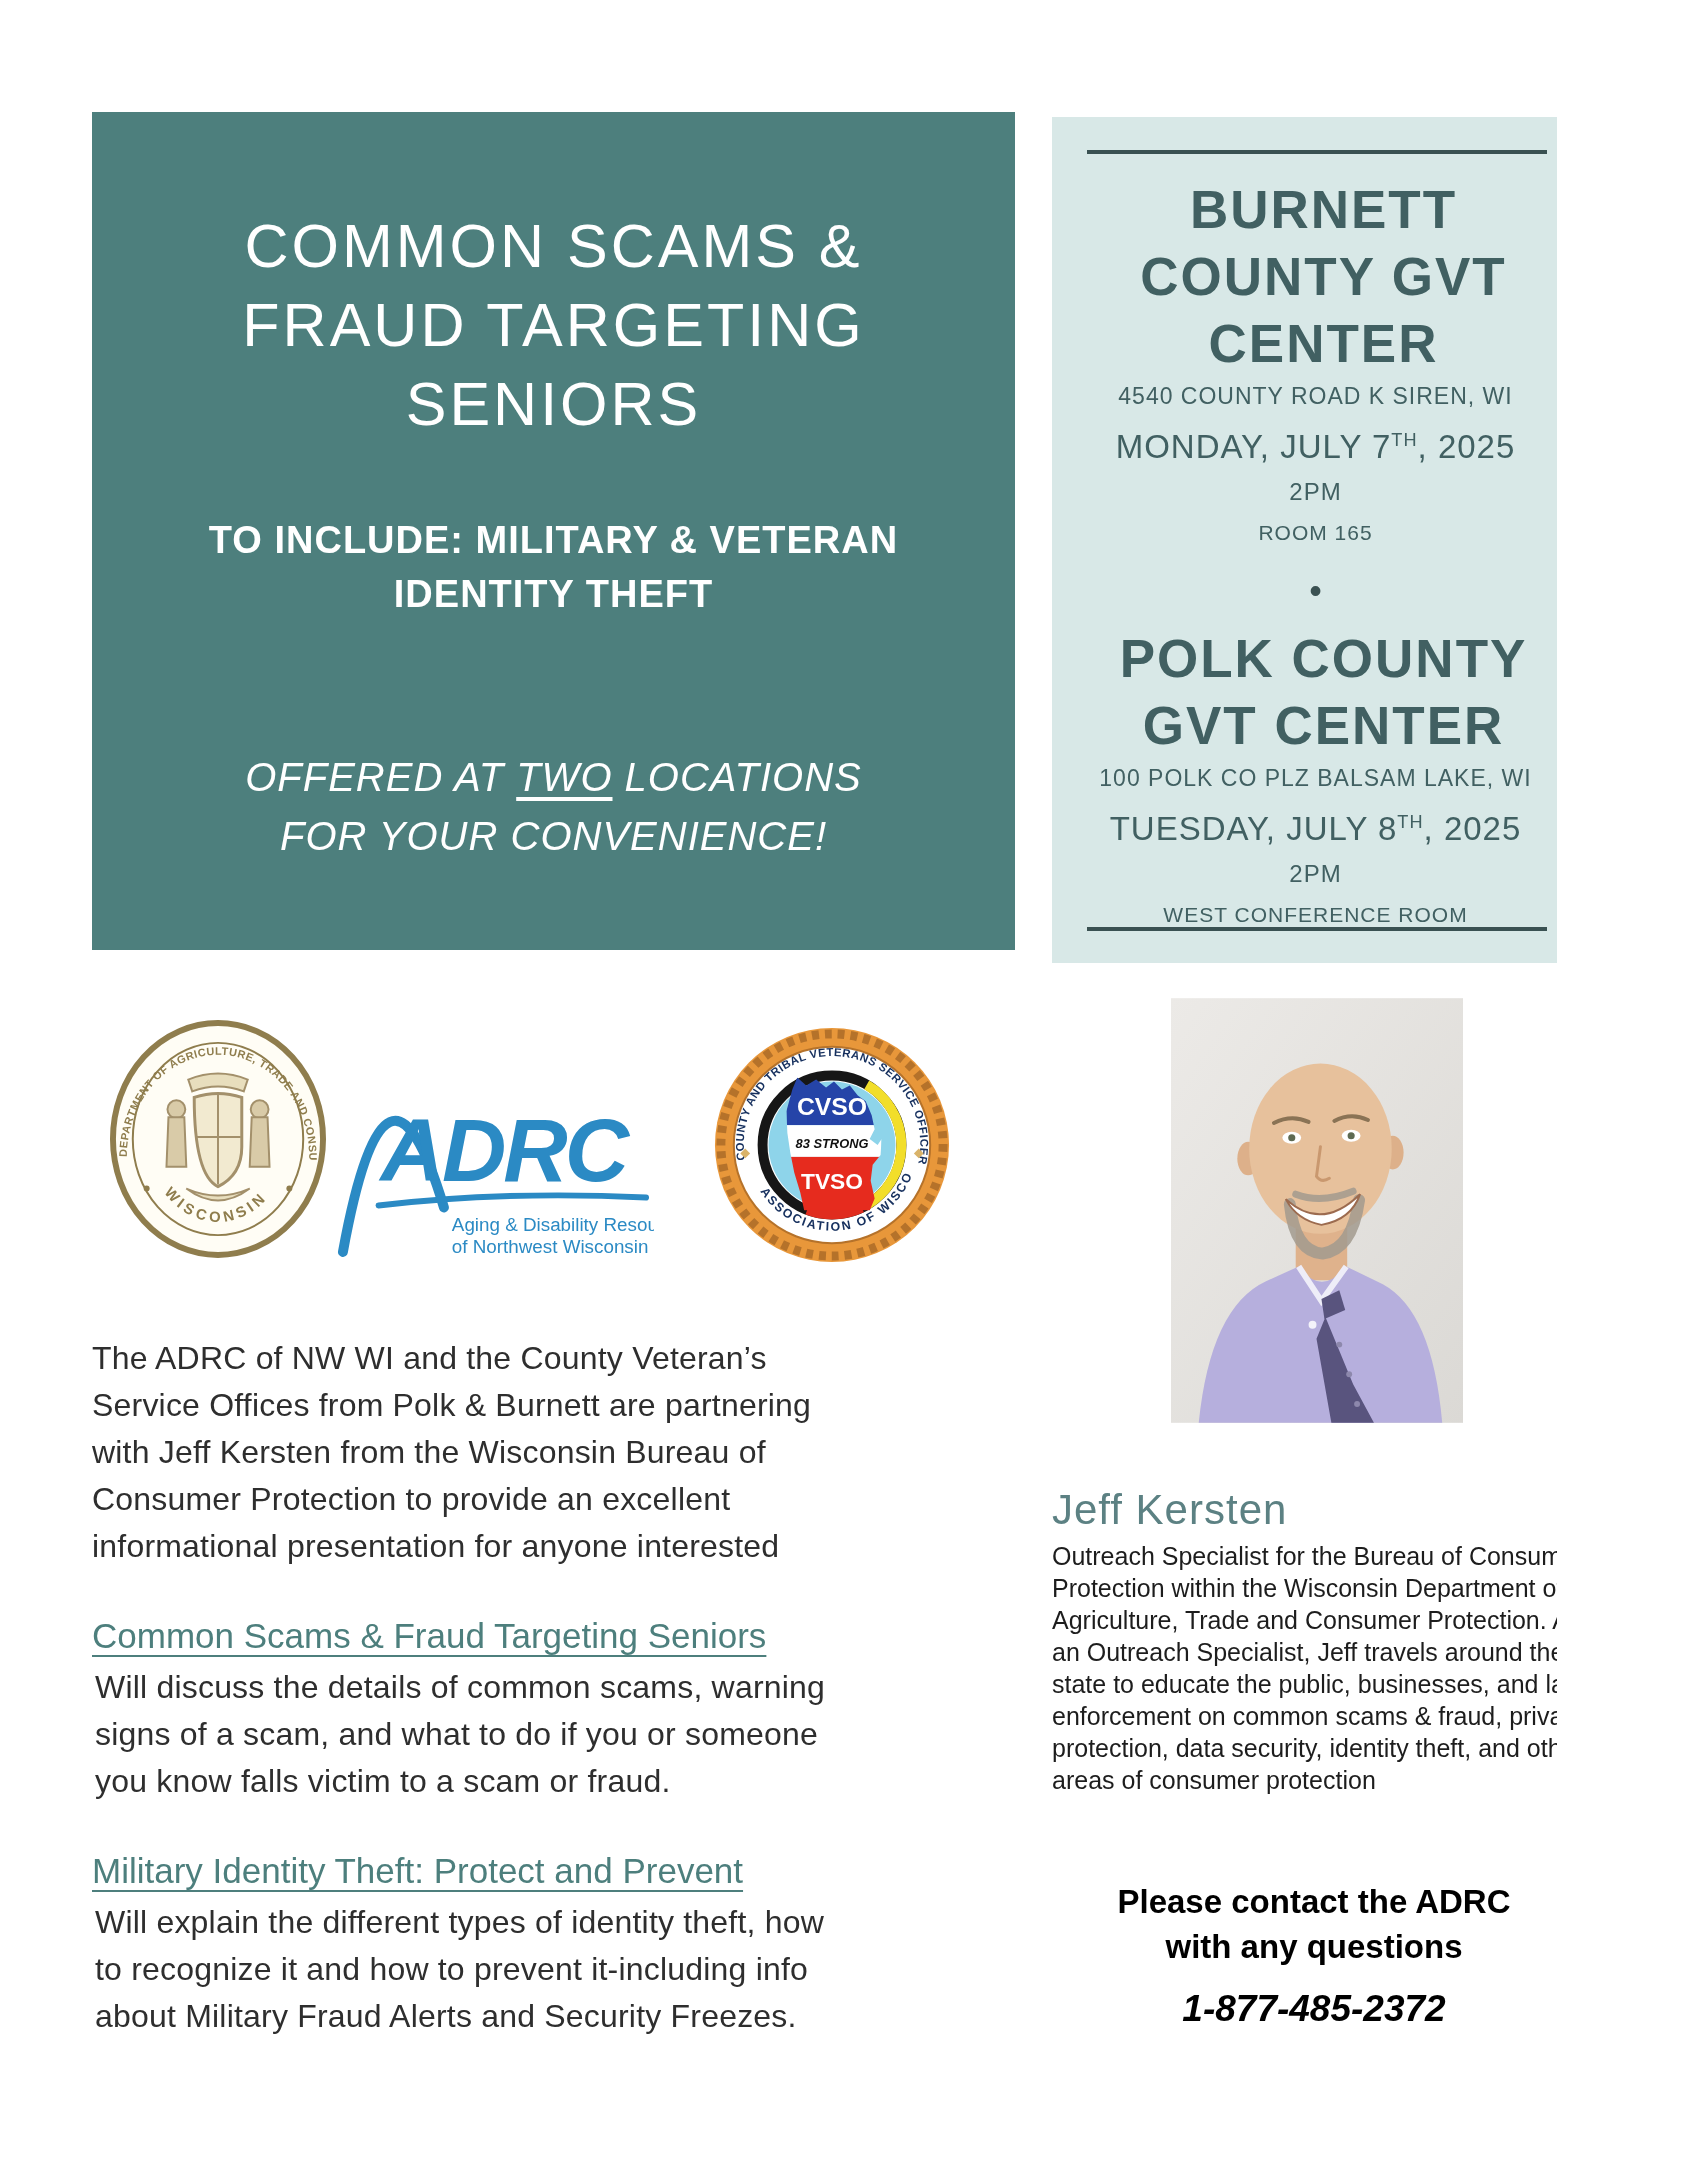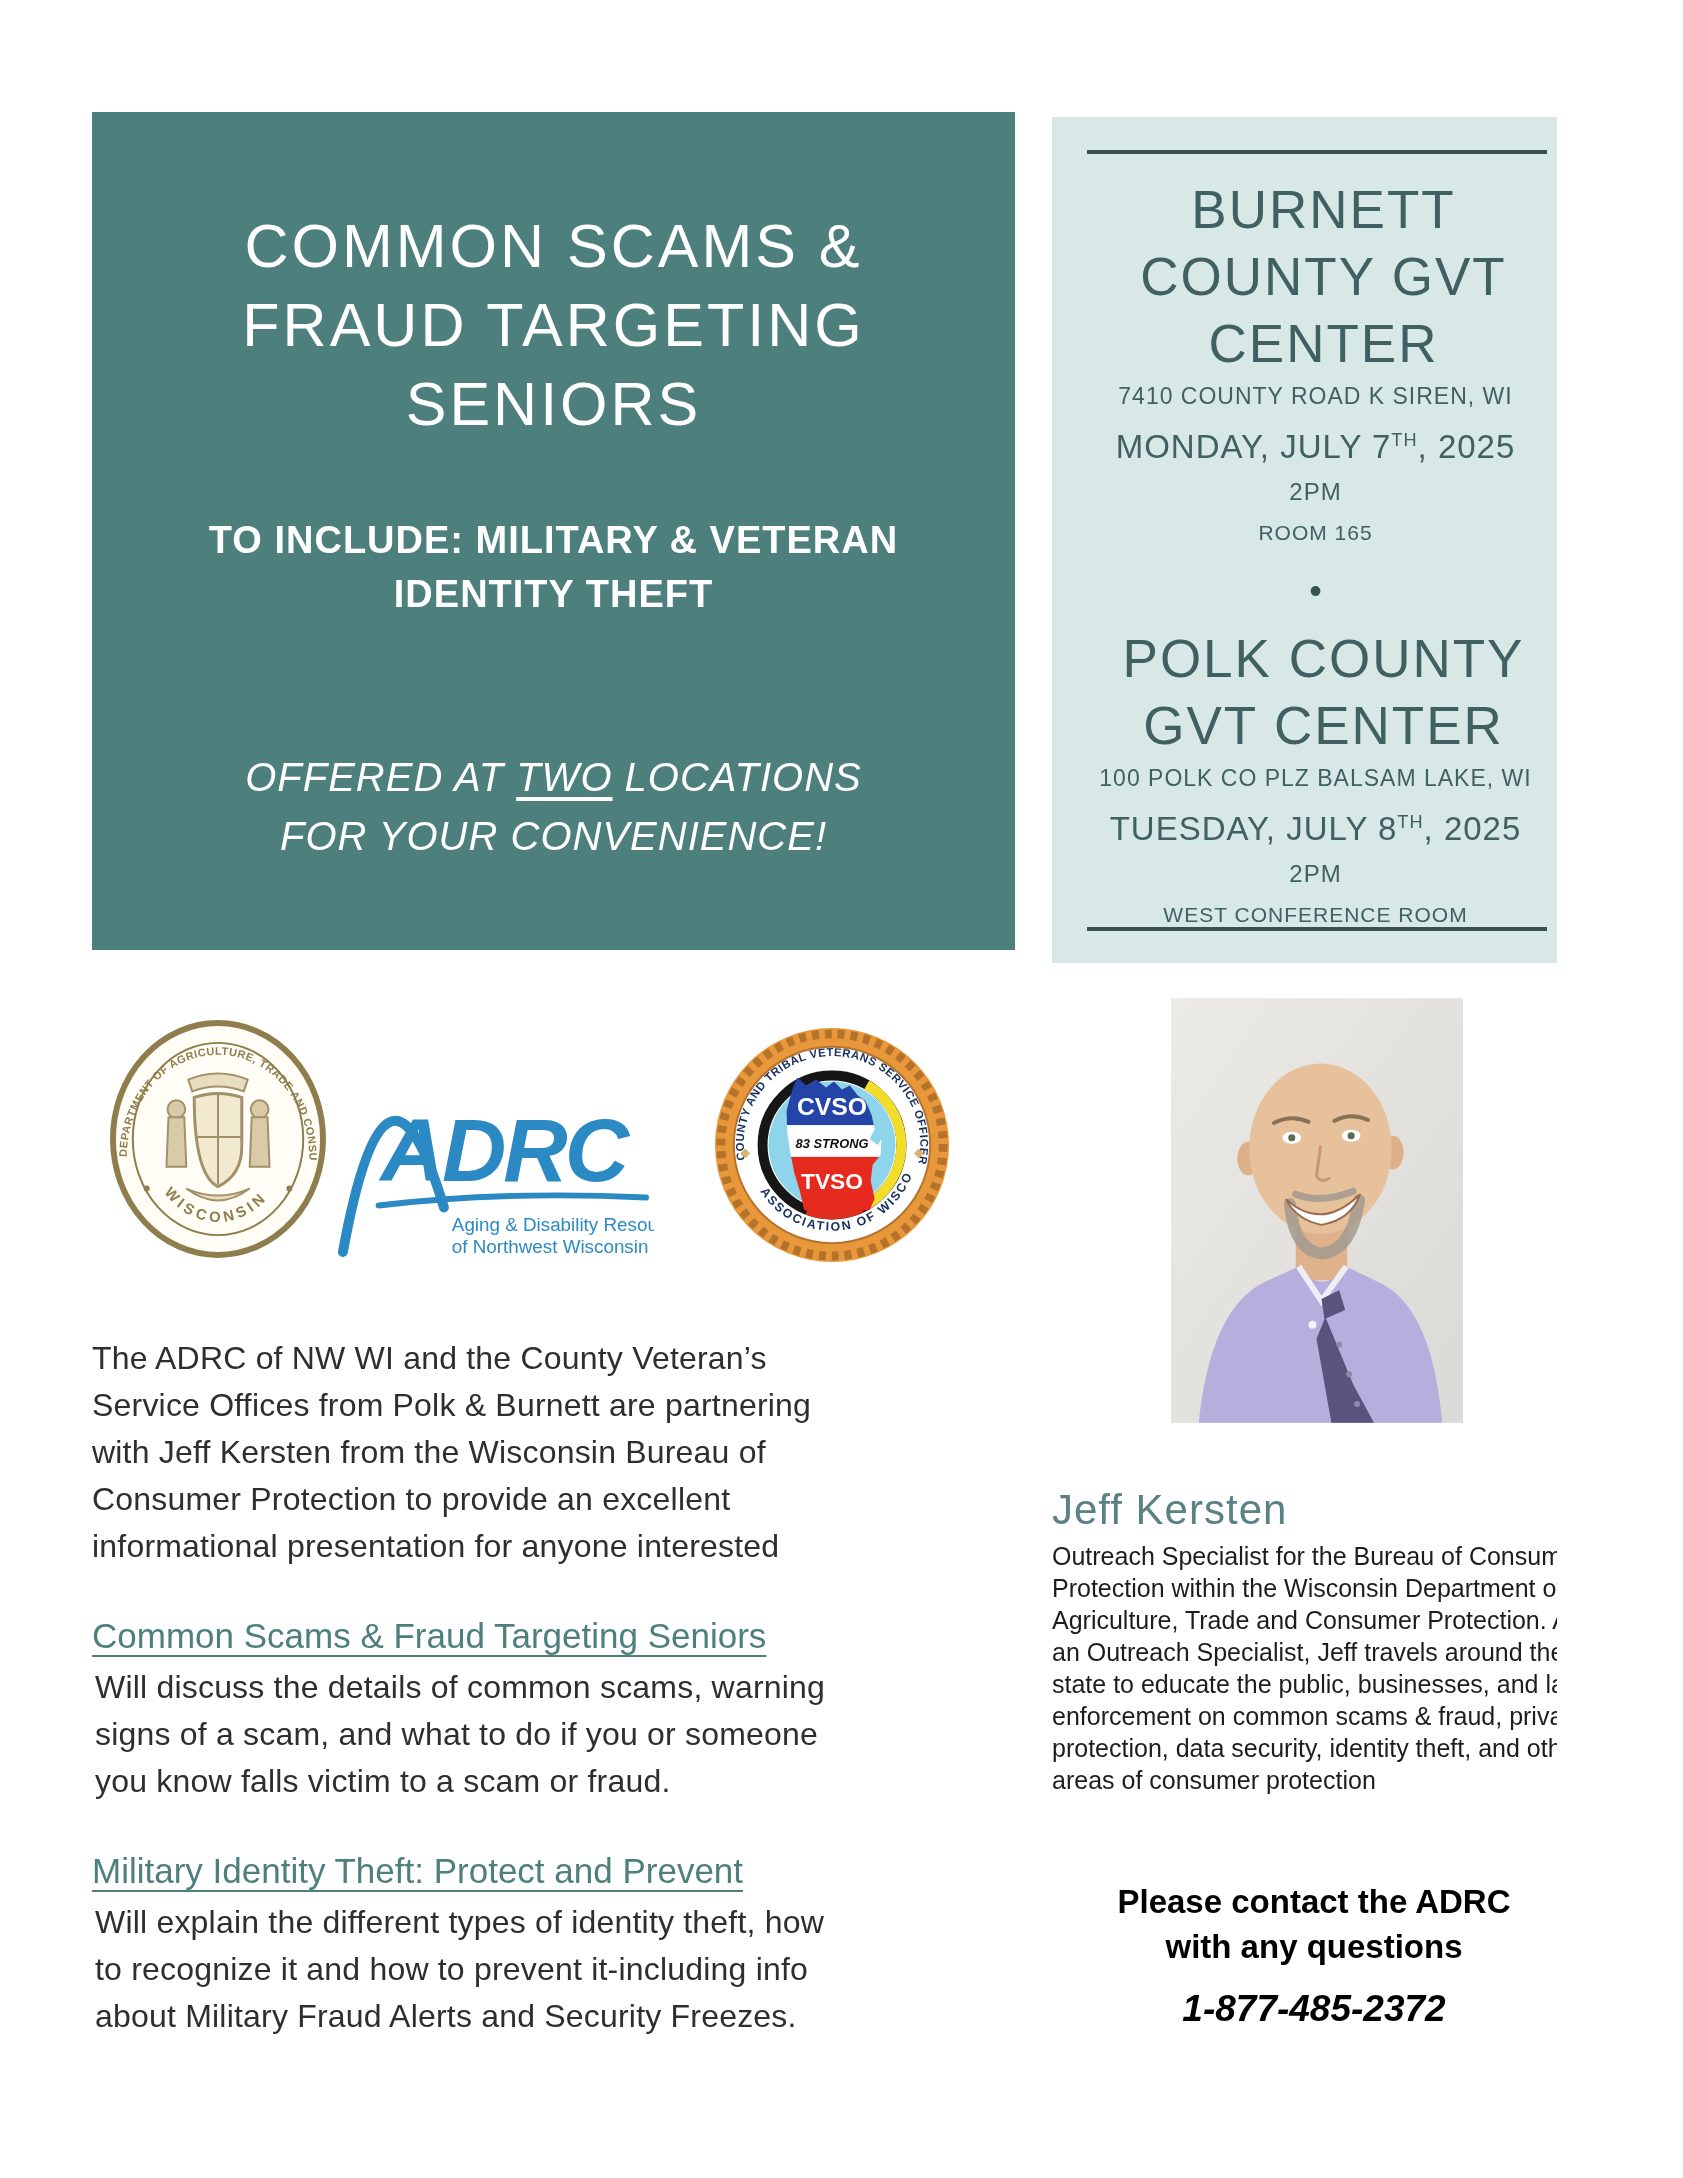--- a/index.html
+++ b/index.html
@@ -15,21 +15,21 @@
              white-space:pre-line;font-weight:bold;}
   .tagline{margin-top:127px;font-style:italic;font-size:40px;line-height:59px;letter-spacing:1px;}
   .tagline .u{text-decoration:underline;text-underline-offset:6px;}
 
   
   .sched-box{position:absolute;left:1052px;top:117px;width:527px;height:846px;
              background:#d8e8e7;color:#416062;text-align:center;}
   .sched-rule{position:absolute;left:35px;right:32px;height:4px;background:#3a5152;}
   .rule-top{top:33px;} .rule-bottom{bottom:32px;}
   .sched-inner{padding-top:59px;}
-  .ev-name{font-size:53px;line-height:67px;letter-spacing:2px;white-space:pre-line;font-weight:400;margin-left:16px;}
+  .ev-name{font-size:53px;line-height:67px;letter-spacing:2px;white-space:pre-line;font-weight:700;margin-left:16px;}
   .ev-addr{margin-top:5px;font-size:23px;letter-spacing:1px;line-height:28px;}
   .ev-date{margin-top:8px;font-size:33px;line-height:44px;letter-spacing:1px;}
   .ev-date sup{font-size:0.55em;vertical-align:super;}
   .ev-time{font-size:24px;line-height:46px;letter-spacing:1px;}
   .ev-room{font-size:21px;line-height:36px;letter-spacing:1px;}
   .ev-sep{margin-top:20px;font-size:36px;line-height:40px;color:#3a5152;}
   .ev2{margin-top:14px;}
 
   
   .logo{position:absolute;}
@@ -74,21 +74,21 @@
       <div>FOR YOUR CONVENIENCE!</div>
     </div>
   </div>
 
   <div class="sched-box">
     <div class="sched-rule rule-top"></div>
     <div class="sched-inner">
       <div class="ev-name">BURNETT
 COUNTY GVT
 CENTER</div>
-      <div class="ev-addr">7410 COUNTY ROAD K SIREN, WI</div>
+      <div class="ev-addr">4540 COUNTY ROAD K SIREN, WI</div>
       <div class="ev-date"><span>MONDAY, JULY 7</span><sup>TH</sup><span>, 2025</span></div>
       <div class="ev-time">2PM</div>
       <div class="ev-room">ROOM 165</div>
       <div class="ev-sep">•</div>
       <div class="ev-name ev2">POLK COUNTY
 GVT CENTER</div>
       <div class="ev-addr">100 POLK CO PLZ BALSAM LAKE, WI</div>
       <div class="ev-date"><span>TUESDAY, JULY 8</span><sup>TH</sup><span>, 2025</span></div>
       <div class="ev-time">2PM</div>
       <div class="ev-room">WEST CONFERENCE ROOM</div>

